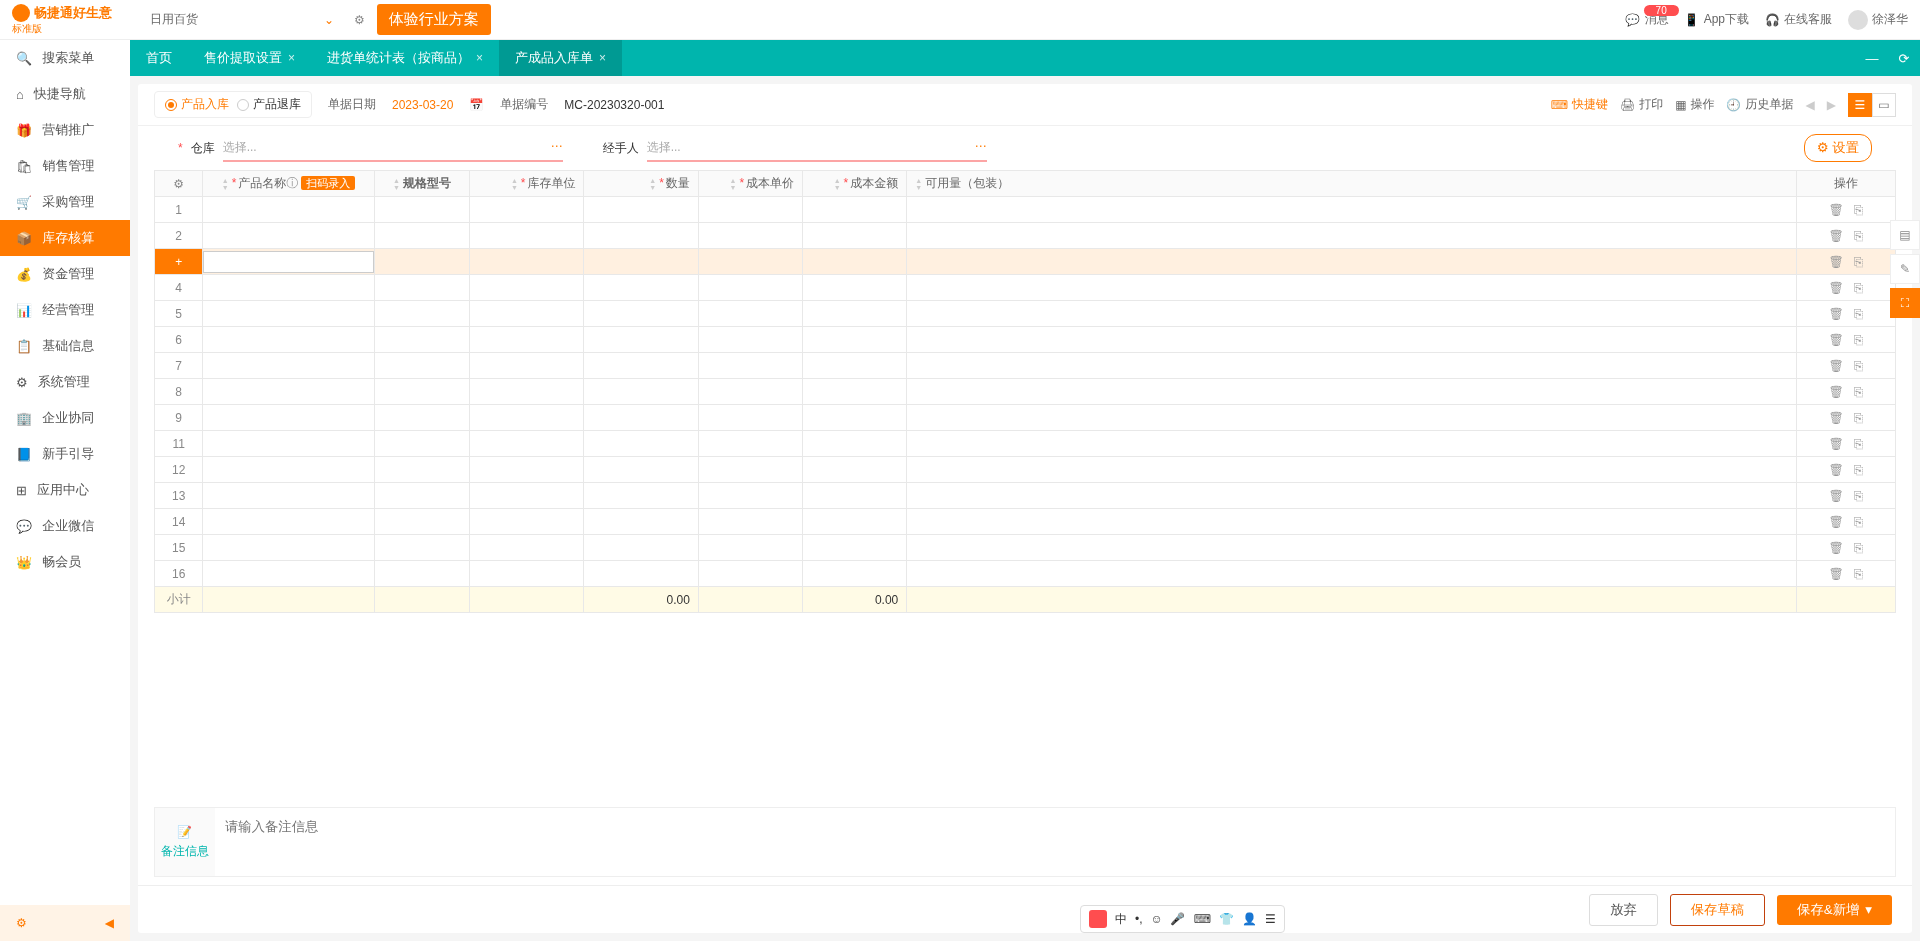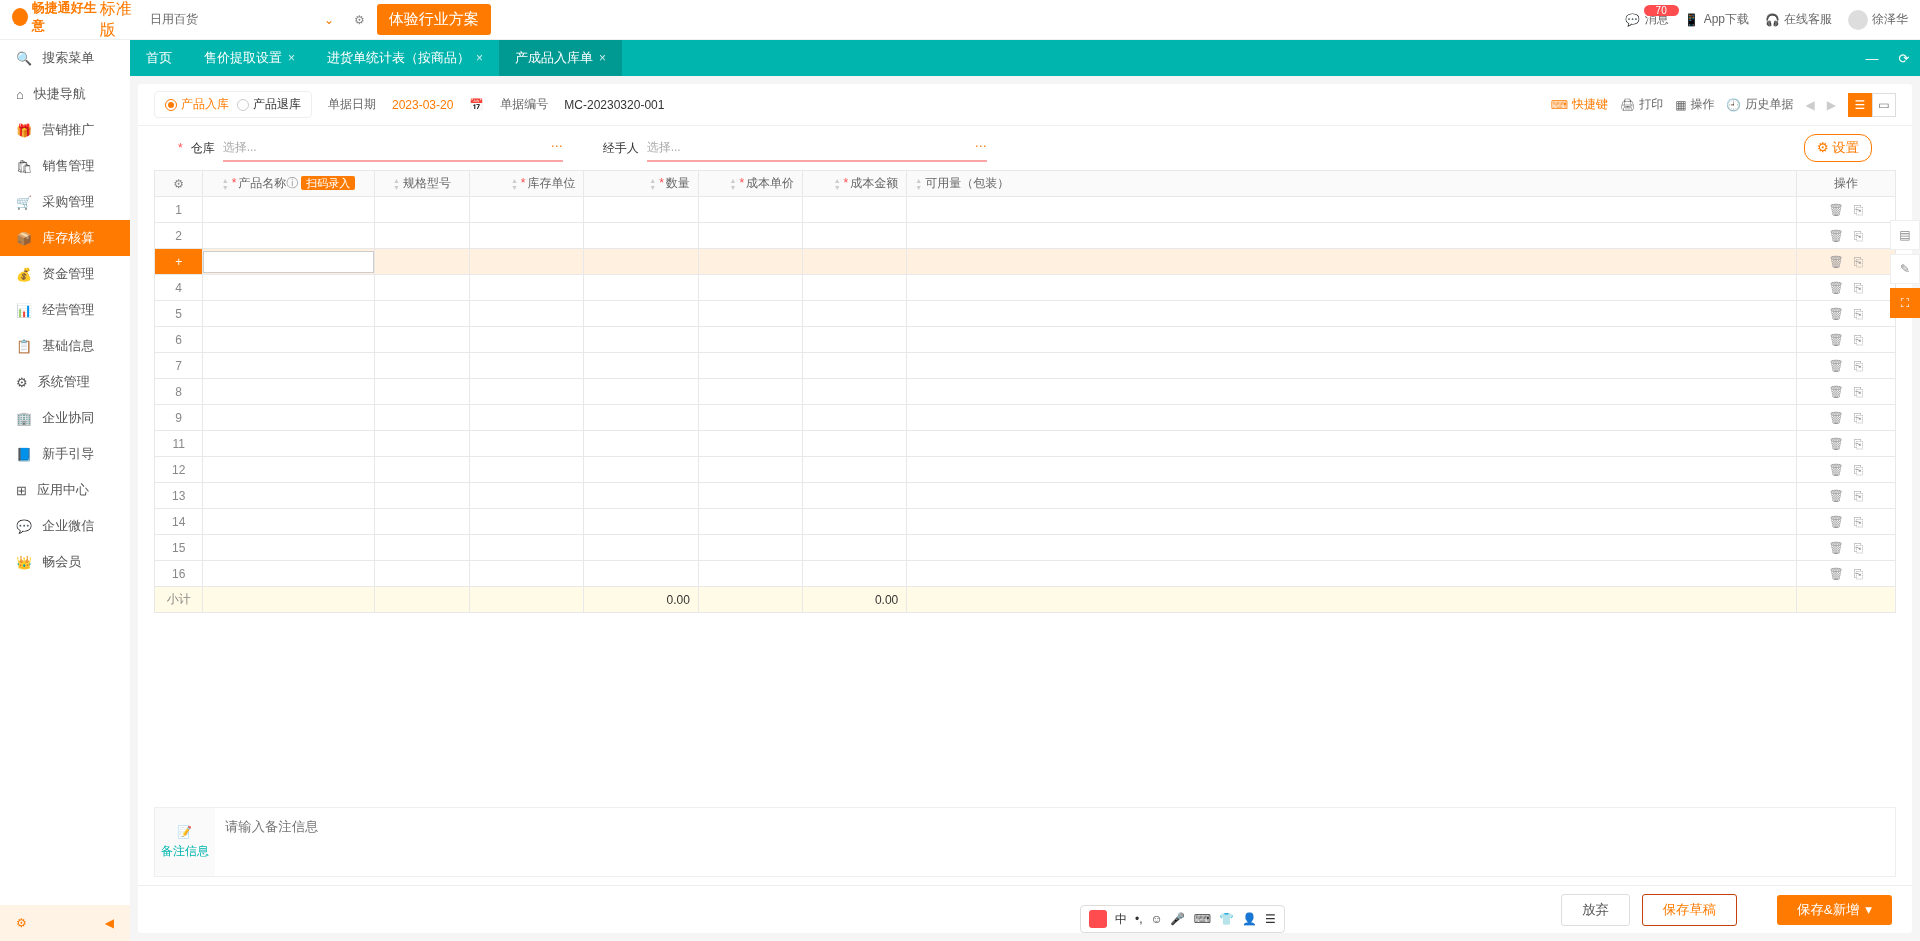--- a/index.html
+++ b/index.html
@@ -1,23 +1,23 @@
 <!DOCTYPE html>
 <html><head>
 <meta charset="utf-8">
 <style>
 *{margin:0;padding:0;box-sizing:border-box;font-family:"Microsoft YaHei",Arial,sans-serif;}
 body{background:#f5f5f5;font-size:12px;color:#333;overflow:hidden;}
 .app{display:flex;flex-direction:column;height:941px;width:1920px;}
 .topbar{height:40px;background:#fff;display:flex;align-items:center;padding:0 12px;border-bottom:1px solid #eee;}
-.logo-area{width:130px;display:flex;flex-direction:row;align-items:flex-start;}
+.logo-area{width:130px;display:flex;flex-direction:column;align-items:flex-start;}
 .logo-row{display:flex;align-items:center;gap:4px;}
 .logo-icon{width:18px;height:18px;background:#ff7a00;border-radius:50%;display:inline-block;}
 .logo-text{color:#ff7a00;font-size:13px;font-weight:600;}
-.logo-sub{color:#ff7a00;font-size:16px;}
+.logo-sub{color:#ff7a00;font-size:10px;}
 .category-dd{width:200px;height:28px;display:flex;align-items:center;justify-content:space-between;padding:0 8px;color:#666;cursor:pointer;}
 .dd-arrow{color:#ff7a00;}
 .gear-top{margin:0 12px;color:#888;cursor:pointer;}
 .btn-orange{background:#ff7a00;color:#fff;border:none;padding:6px 12px;border-radius:3px;cursor:pointer;font-size:15px;}
 .top-right{margin-left:auto;display:flex;align-items:center;gap:16px;color:#666;}
 .tr-item{display:flex;align-items:center;gap:4px;cursor:pointer;position:relative;}
 .badge{position:absolute;top:-6px;right:-10px;background:#ff4d4f;color:#fff;font-size:10px;padding:0 12px;border-radius:8px;}
 .avatar{width:20px;height:20px;background:#ddd;border-radius:50%;}
 .body{flex:1;display:flex;overflow:hidden;}
 .sidebar{width:130px;background:#fff;display:flex;flex-direction:column;}
@@ -54,42 +54,42 @@
 .sel-input{width:340px;border-bottom:2px solid #fca5a5;padding:4px 0;color:#aaa;display:flex;justify-content:space-between;cursor:pointer;}
 .btn-outline{border:1px solid #ff7a00;color:#ff7a00;background:#fff;padding:4px 12px;border-radius:12px;cursor:pointer;margin-left:auto;}
 .table-wrap{flex:1;overflow:auto;padding:0 16px;}
 table{width:100%;border-collapse:collapse;}
 th,td{border:1px solid #e8e8e8;height:26px;font-size:12px;}
 th{background:#fafafa;font-weight:normal;color:#666;padding:0 6px;}
 th .req{margin-right:2px;}
 .th-sort{display:inline-flex;flex-direction:column;font-size:7px;color:#ccc;vertical-align:middle;margin-right:3px;}
 .col-idx{width:38px;text-align:center;color:#888;}
 .col-name{width:135px;}
-.col-spec{width:75px;}
+.col-spec{width:75px;font-weight:bold;}
 .col-unit{width:90px;text-align:right;padding-right:8px;}
 .col-qty{width:90px;text-align:right;padding-right:8px;}
 .col-price{width:82px;text-align:right;padding-right:8px;}
 .col-amt{width:82px;text-align:right;padding-right:8px;}
 .col-avail{width:700px;text-align:left;padding-left:8px;}
 .col-act{width:78px;text-align:center;}
 .scan-badge{background:#ff7a00;color:#fff;padding:1px 5px;border-radius:2px;font-size:11px;margin-left:3px;}
 tr.active-row td{background:#fff0e0;}
 tr.active-row .col-idx{background:#ff7a00;}
 .add-btn{width:16px;height:16px;background:#ff7a00;color:#fff;border-radius:50%;display:inline-flex;align-items:center;justify-content:center;font-size:12px;}
 .cell-input{width:100%;height:22px;border:1px solid #ccc;background:#fff;}
 .act-icons{display:flex;justify-content:center;gap:10px;color:#999;}
 .act-icons span{cursor:pointer;}
 tr.subtotal td{background:#fffbe6;font-weight:500;}
 .remark-area{margin:8px 16px;border:1px solid #eee;display:flex;height:70px;}
 .remark-tab{width:60px;background:#fafafa;display:flex;flex-direction:column;align-items:center;justify-content:center;gap:4px;color:#00b5ad;font-size:12px;}
 .remark-input{flex:1;border:none;padding:10px;resize:none;color:#999;}
 .footer{height:48px;display:flex;align-items:center;justify-content:flex-end;gap:12px;padding:0 20px;border-top:1px solid #eee;}
 .btn-plain{border:1px solid #ddd;background:#fff;padding:6px 20px;border-radius:3px;cursor:pointer;color:#555;}
 .btn-save-draft{border:1px solid #c2410c;background:#fff;color:#ff7a00;padding:6px 20px;border-radius:3px;cursor:pointer;}
-.btn-save-new{background:#ff7a00;color:#fff;border:none;padding:6px 20px;border-radius:3px;cursor:pointer;display:flex;align-items:center;gap:6px;margin-left:28px;}
+.btn-save-new{background:#ff7a00;color:#fff;border:none;padding:6px 20px;border-radius:3px;cursor:pointer;display:flex;align-items:center;gap:6px;}
 .right-dock{position:absolute;right:0;top:220px;width:30px;display:flex;flex-direction:column;}
 .dock-item{width:30px;height:30px;background:#fff;border:1px solid #eee;display:flex;align-items:center;justify-content:center;color:#888;cursor:pointer;margin-bottom:4px;}
 .dock-item.active{background:#ff7a00;color:#fff;border-color:#ff7a00;}
 .ime-bar{position:absolute;bottom:8px;left:1080px;display:flex;align-items:center;gap:8px;background:#fff;padding:4px 8px;border:1px solid #ddd;border-radius:4px;}
 .ime-icon{width:18px;height:18px;background:#ff4d4f;border-radius:3px;}
 </style>
 </head>
 <body>
 
 <div class="app">

